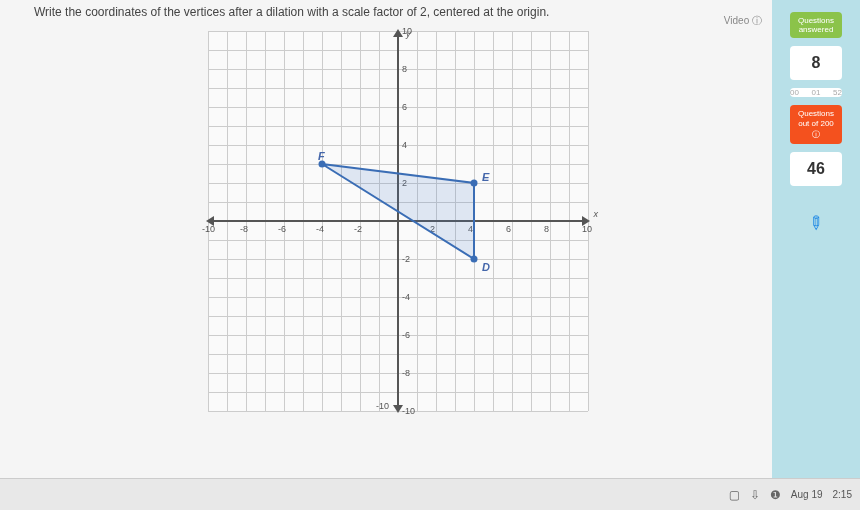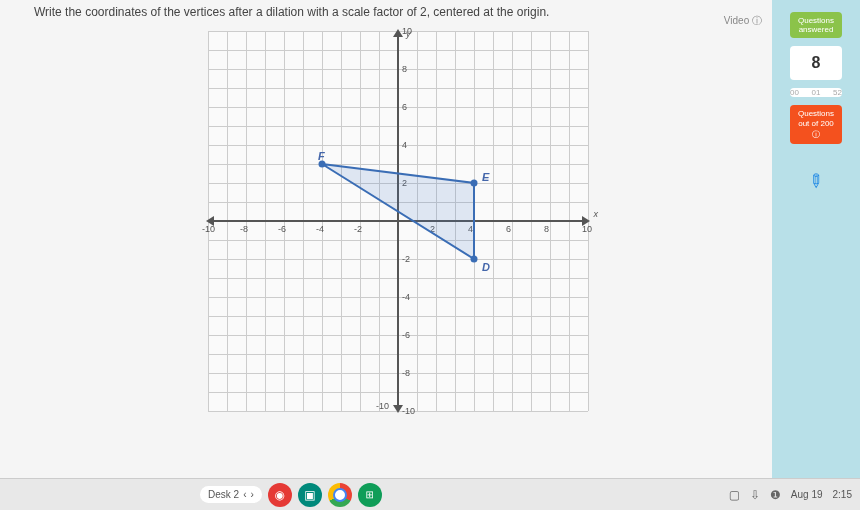--- a/index.html
+++ b/index.html
@@ -148,36 +148,26 @@
     <div class="card card-white">8</div>
     <div class="card card-gray">
       <span>00</span>
       <span>01</span>
       <span>52</span>
     </div>
     <div class="card card-orange">
       <div>Questions</div>
       <div>out of 200 ⓘ</div>
     </div>
+    <div class="card card-white">46</div>
     <div class="pencil">✎</div>
   </div>
 </div>
 
 <div class="taskbar">
-  <div class="taskbar-left">
-    <div class="desk-pill">
-      <span>Desk 2</span>
-      <span>‹</span>
-      <span>›</span>
-    </div>
-    <div class="tb-icon tb-red">◉</div>
-    <div class="tb-icon tb-teal">▣</div>
-    <div class="tb-icon tb-chrome"></div>
-    <div class="tb-icon tb-sheets">⊞</div>
-  </div>
   <div class="taskbar-right">
     <span class="tray-icon">▢</span>
     <span class="tray-icon">⇩</span>
     <span class="tray-icon">❶</span>
     <span>Aug 19</span>
     <span>2:15</span>
   </div>
 </div>
 
 </body></html>

